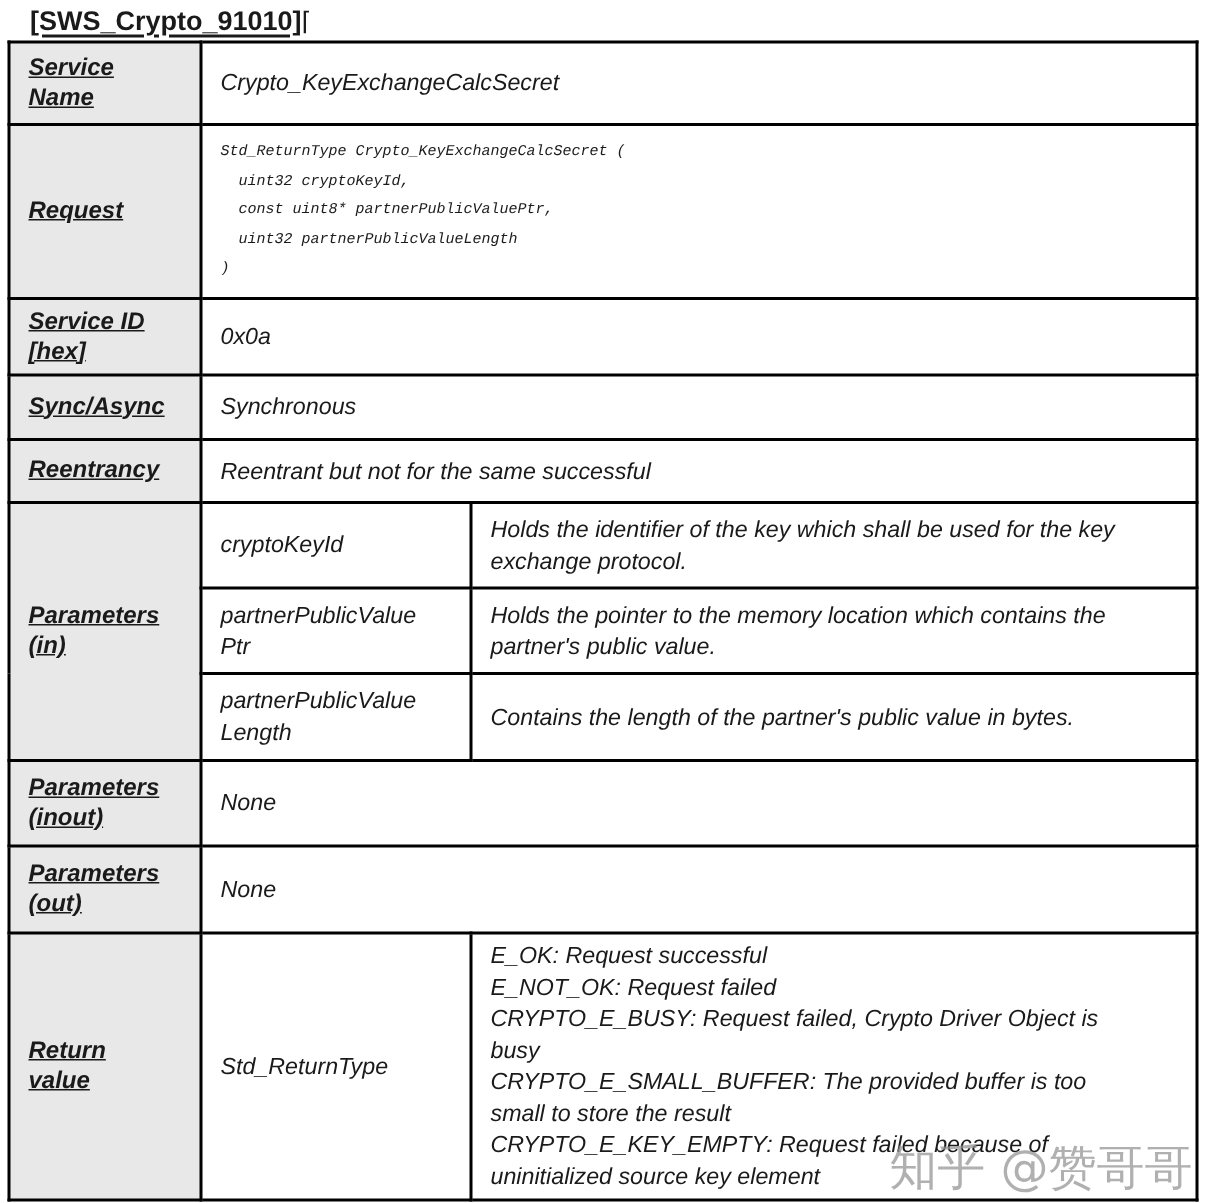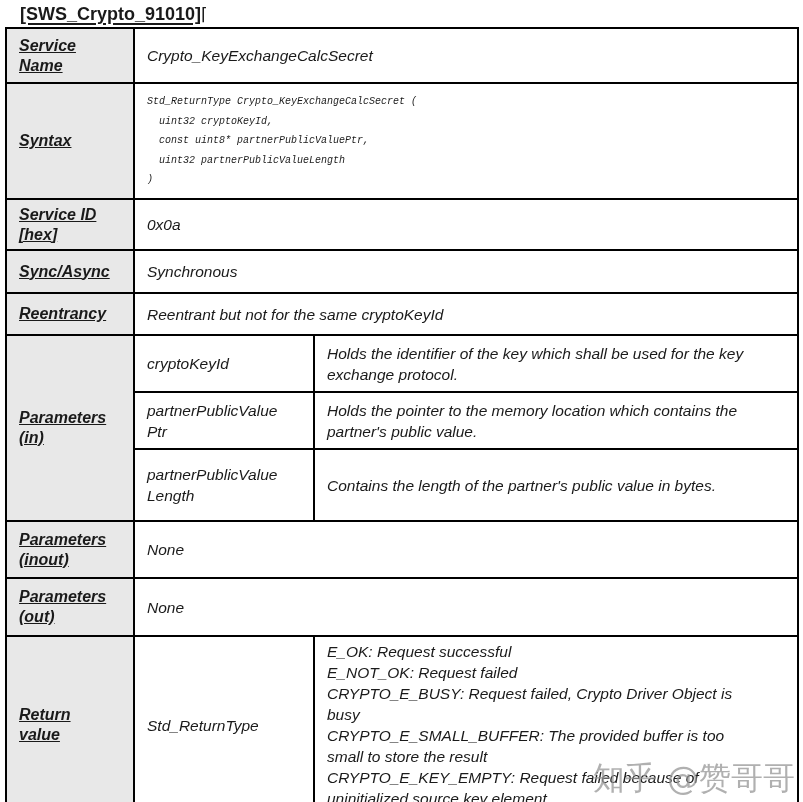--- a/index.html
+++ b/index.html
@@ -92,21 +92,21 @@
         <col class="c3">
       </colgroup>
     <tbody>
 
       <tr style="height:55px">
         <th>Service Name</th>
         <td colspan="2">Crypto_KeyExchangeCalcSecret</td>
       </tr>
 
       <tr style="height:116px">
-        <th>Syntax</th>
+        <th>Request</th>
         <td colspan="2">
             <pre class="code">Std_ReturnType Crypto_KeyExchangeCalcSecret (
   uint32 cryptoKeyId,
   const uint8* partnerPublicValuePtr,
   uint32 partnerPublicValueLength
 )</pre>
           </td>
       </tr>
 
       <tr style="height:51px">
@@ -114,37 +114,37 @@
         <td colspan="2">0x0a</td>
       </tr>
 
       <tr style="height:43px">
         <th>Sync/Async</th>
         <td colspan="2">Synchronous</td>
       </tr>
 
       <tr style="height:42px">
         <th>Reentrancy</th>
-        <td colspan="2">Reentrant but not for the same cryptoKeyId</td>
+        <td colspan="2">Reentrant but not for the same successful</td>
       </tr>
 
       <tr style="height:57px">
         <th rowspan="3">Parameters (in)</th>
         <td>
             <div class="pname">cryptoKeyId</div>
           </td>
         <td>Holds the identifier of the key which shall be used for the key exchange protocol.</td>
       </tr>
       <tr style="height:57px">
         <td>
             <div class="pname">partnerPublicValuePtr</div>
           </td>
         <td>Holds the pointer to the memory location which contains the partner's public value.</td>
       </tr>
-      <tr style="height:72px">
+      <tr style="height:58px">
         <td>
             <div class="pname">partnerPublicValueLength</div>
           </td>
         <td>Contains the length of the partner's public value in bytes.</td>
       </tr>
 
       <tr style="height:57px">
         <th>Parameters (inout)</th>
         <td colspan="2">None</td>
       </tr>

